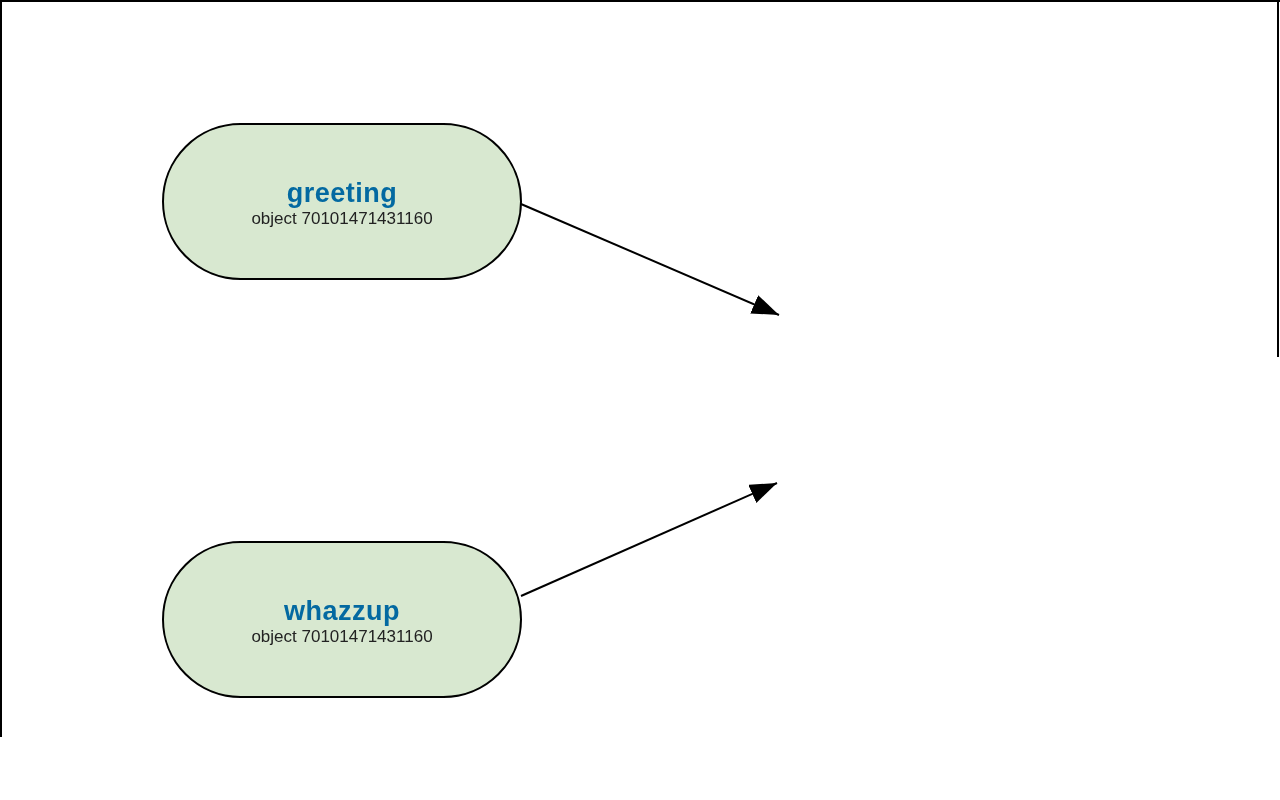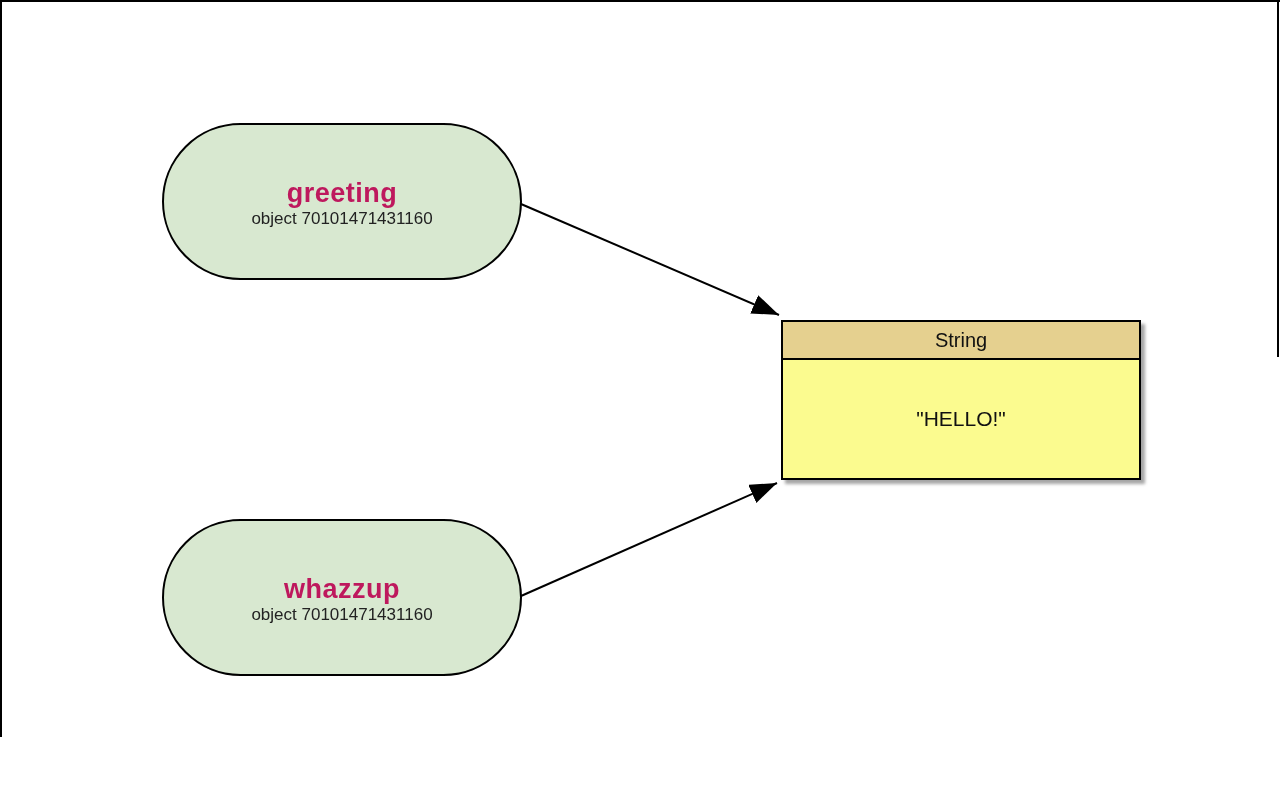--- a/index.html
+++ b/index.html
@@ -42,29 +42,29 @@
     border-radius: 80px;
     display: flex;
     flex-direction: column;
     align-items: center;
     justify-content: center;
     padding-top: 4px;
   }
   .var-node .var-title {
     font-size: 27px;
     font-weight: bold;
-    color: #be185d;
+    color: #0369a1;
     letter-spacing: 0.5px;
   }
   .var-node .var-detail {
     font-size: 17px;
     color: #222;
   }
   .node-greeting { left: 162px; top: 123px; }
-  .node-whazzup  { left: 162px; top: 519px; }
+  .node-whazzup  { left: 162px; top: 541px; }
 
   .obj-box {
     position: absolute;
     left: 781px;
     top: 320px;
     width: 360px;
     height: 160px;
     border: 2px solid var(--stroke);
     background: var(--object-body-fill);
     box-shadow: 4px 4px 3px rgba(0,0,0,0.35);
@@ -113,18 +113,14 @@
   <div class="var-node node-greeting">
     <div class="var-title">greeting</div>
     <div class="var-detail">object 70101471431160</div>
   </div>
 
   <div class="var-node node-whazzup">
     <div class="var-title">whazzup</div>
     <div class="var-detail">object 70101471431160</div>
   </div>
 
-  <div class="obj-box">
-    <div class="obj-header">String</div>
-    <div class="obj-body">"HELLO!"</div>
-  </div>
 
 </div>
 
 </body></html>

